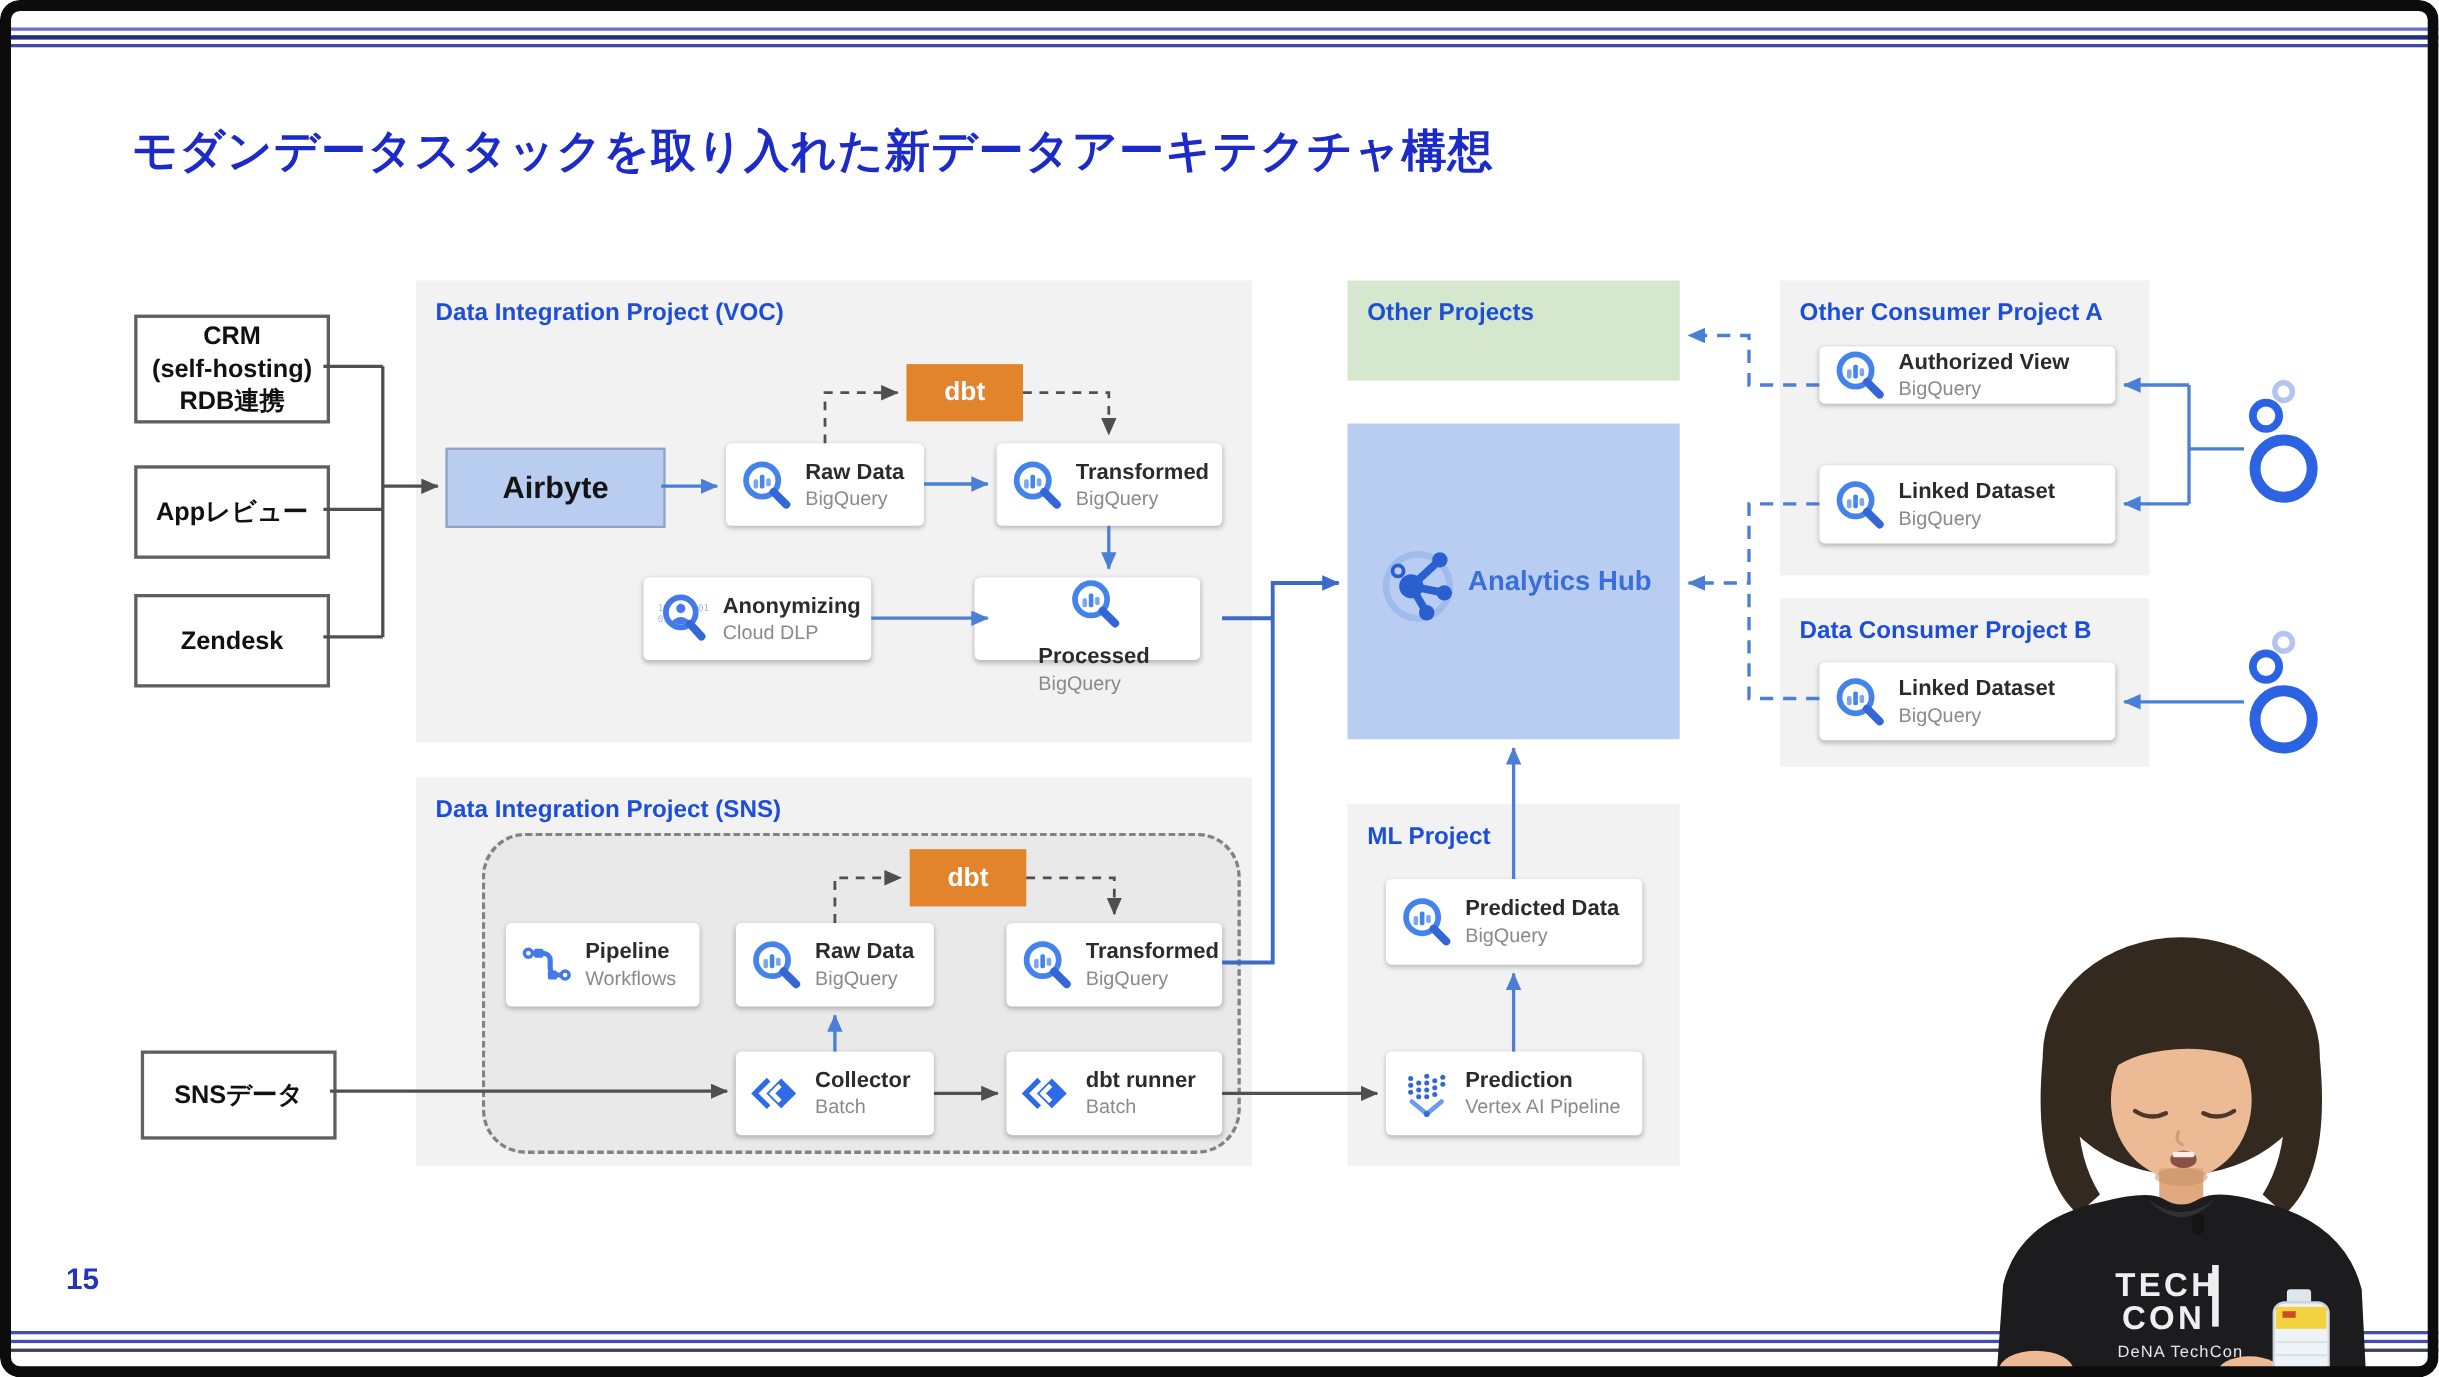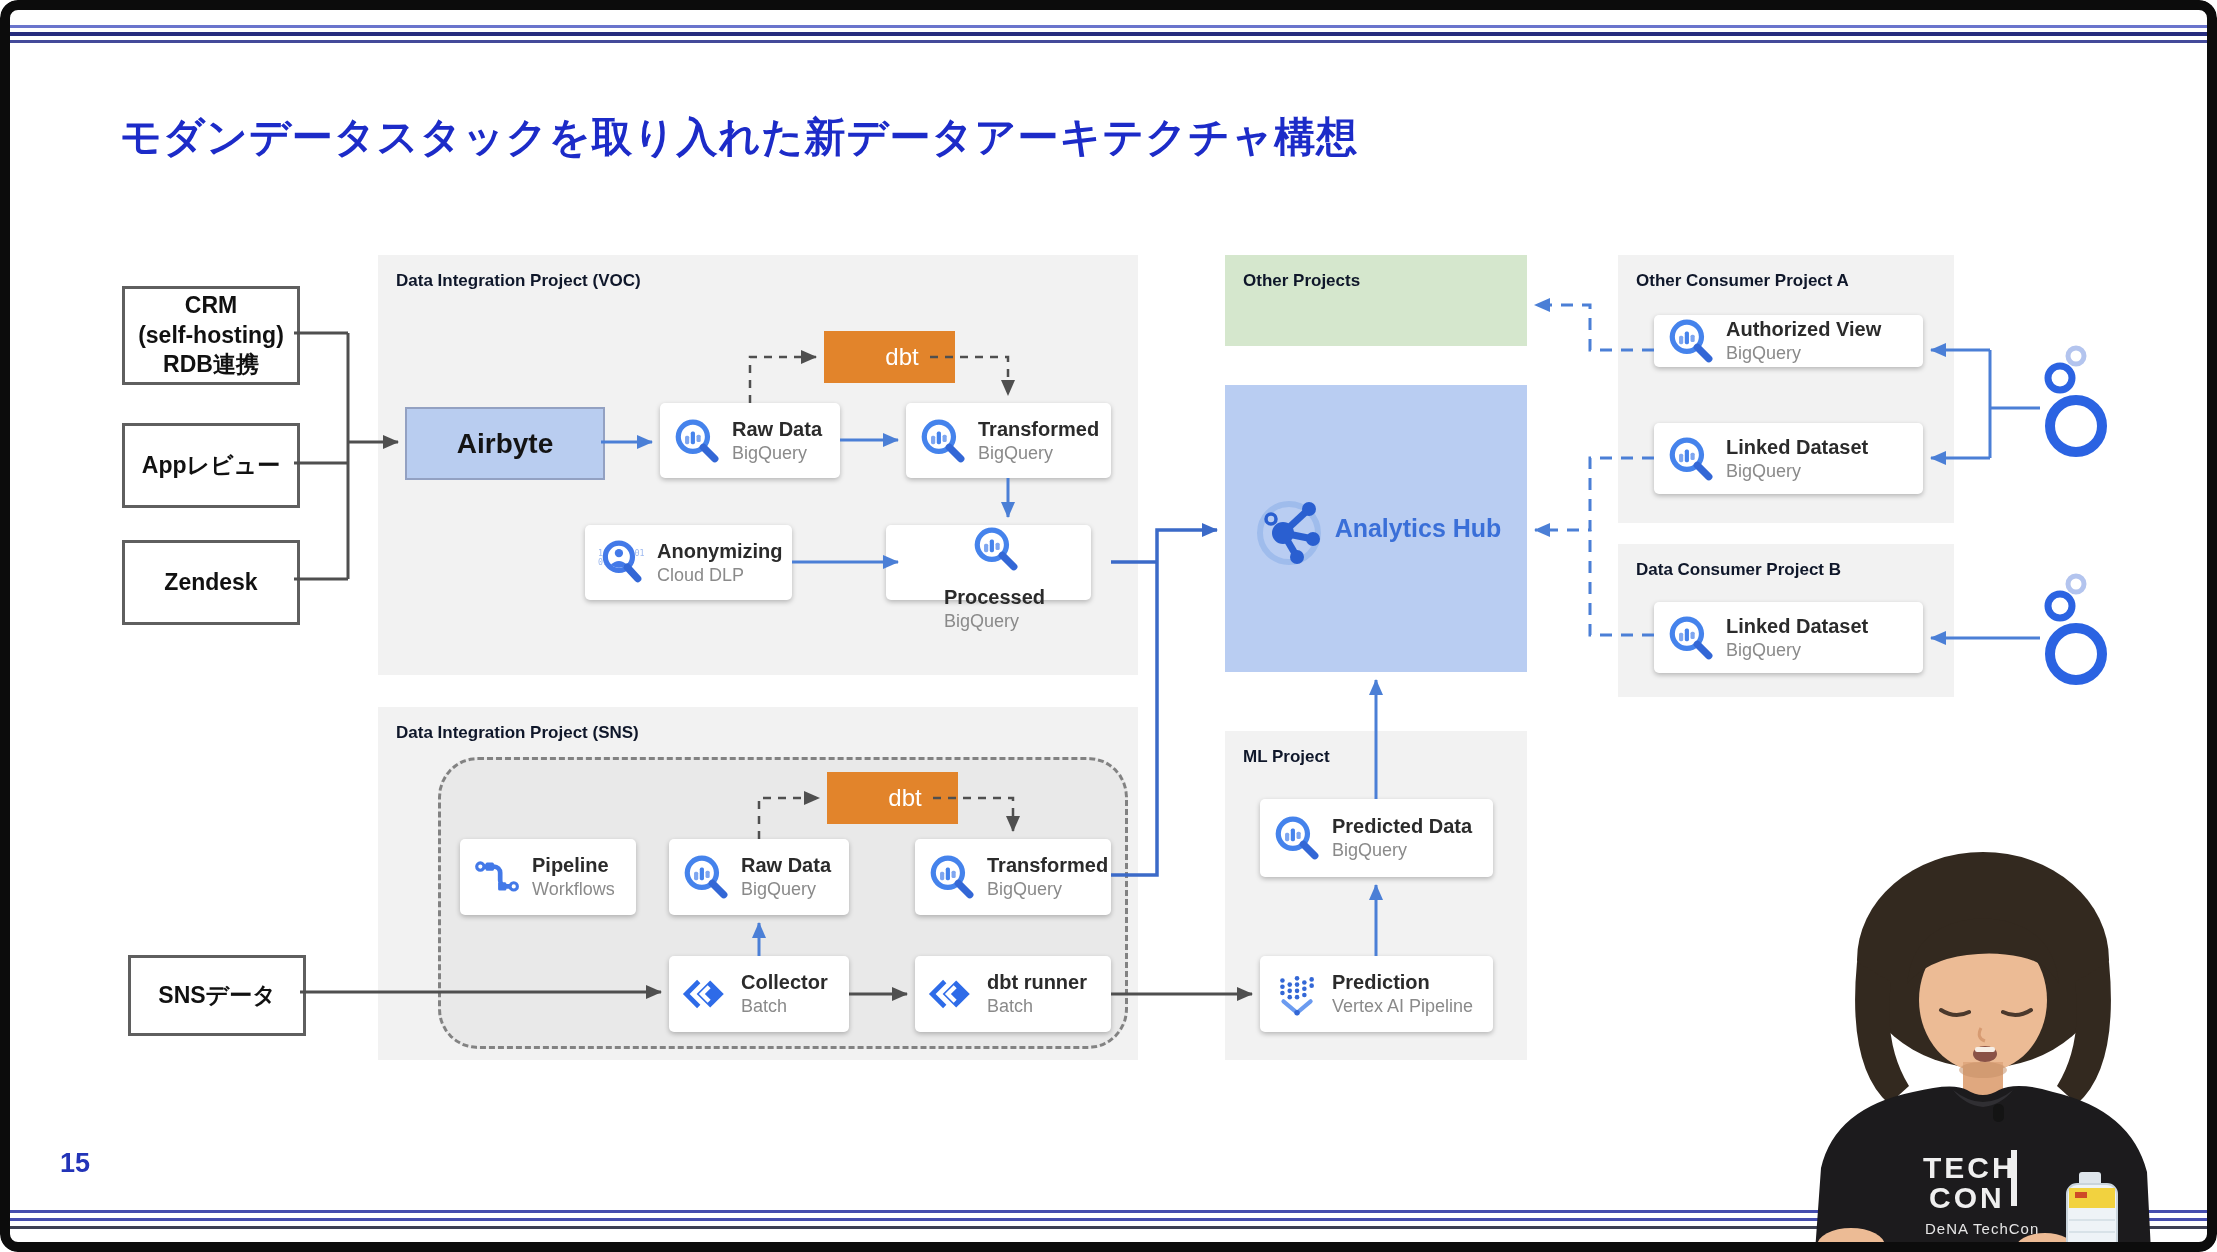--- a/index.html
+++ b/index.html
@@ -15,36 +15,36 @@
   .stripes .s3{height:3px; margin-top:4px;}
   .top-stripes .s1{background:#6a74cc;} .top-stripes .s2{background:#262c7e;} .top-stripes .s3{background:#444a9a;}
   .bottom-stripes .s1{background:#454dae;} .bottom-stripes .s2{height:3px;background:#454dae;margin-top:5px;} .bottom-stripes .s3{background:#3d4053;margin-top:5px;}
   .title{
     position:absolute; left:120px; top:110px; font-size:41px; font-weight:bold;
     color:#1c2bc8; letter-spacing:1px; z-index:3; white-space:nowrap;
   }
   .page-num{position:absolute; left:60px; top:1148px; font-size:27px; font-weight:bold; color:#2334b8; z-index:3;}
 
   .panel{position:absolute; background:#f2f2f2; z-index:1;}
-  .panel-header{padding:16px 18px 0 18px; font-size:17px; font-weight:bold; color:#0f172a; white-space:nowrap;}
+  .panel-header{padding:16px 18px 0 18px; font-size:22px; font-weight:bold; color:#1d4ed8; white-space:nowrap;}
   .green-box{position:absolute; background:#d5e7cd; z-index:1;}
   .hub-box{position:absolute; background:#b9cdf2; z-index:1; display:flex; align-items:center; justify-content:center; }
   .hub-label{font-size:25px; font-weight:bold; color:#3a6fd8; white-space:nowrap;}
 
   .sns-dashed{position:absolute; left:438px; top:757px; width:690px; height:292px;
     background:#e9e9e9; border:3px dashed #828282; border-radius:40px; z-index:2; box-sizing:border-box;}
 
   .src-box{position:absolute; background:#ffffff; border:3px solid #5f5f5f; z-index:4;
     display:flex; align-items:center; justify-content:center; text-align:center;
     font-size:23px; font-weight:bold; color:#111; line-height:1.3; white-space:pre-line;}
   .airbyte{position:absolute; left:405px; top:407px; width:196px; height:69px; background:#b9cdf0;
     border:2px solid #93a1c2; z-index:4; display:flex; align-items:center; justify-content:center;
     font-size:28px; font-weight:bold; color:#141414;}
   .dbt-box{position:absolute; width:106px; height:52px; background:#e2842b; z-index:4;
-    display:flex; align-items:center; justify-content:center; font-size:24px; font-weight:normal; color:#fff;padding-left:25px;}
+    display:flex; align-items:center; justify-content:center; font-size:24px; font-weight:bold; color:#fff;}
 
   .card{position:absolute; background:#ffffff; border-radius:5px; z-index:4;
     box-shadow:0 2px 5px rgba(0,0,0,0.25); display:flex; align-items:center; gap:12px; padding-left:12px; box-sizing:border-box;}
   .card .txt{display:flex; flex-direction:column; line-height:1.25;}
   .card .t1{font-size:20px; font-weight:600; color:#2b2b2b; white-space:nowrap;}
   .card .t2{font-size:18px; color:#8a8a8a; white-space:nowrap;}
   .icon-wrap{width:48px; height:48px; flex:0 0 48px;}
 
   .connectors{position:absolute; left:0; top:0; z-index:5; pointer-events:none;}
   .looker{position:absolute; z-index:4;}

